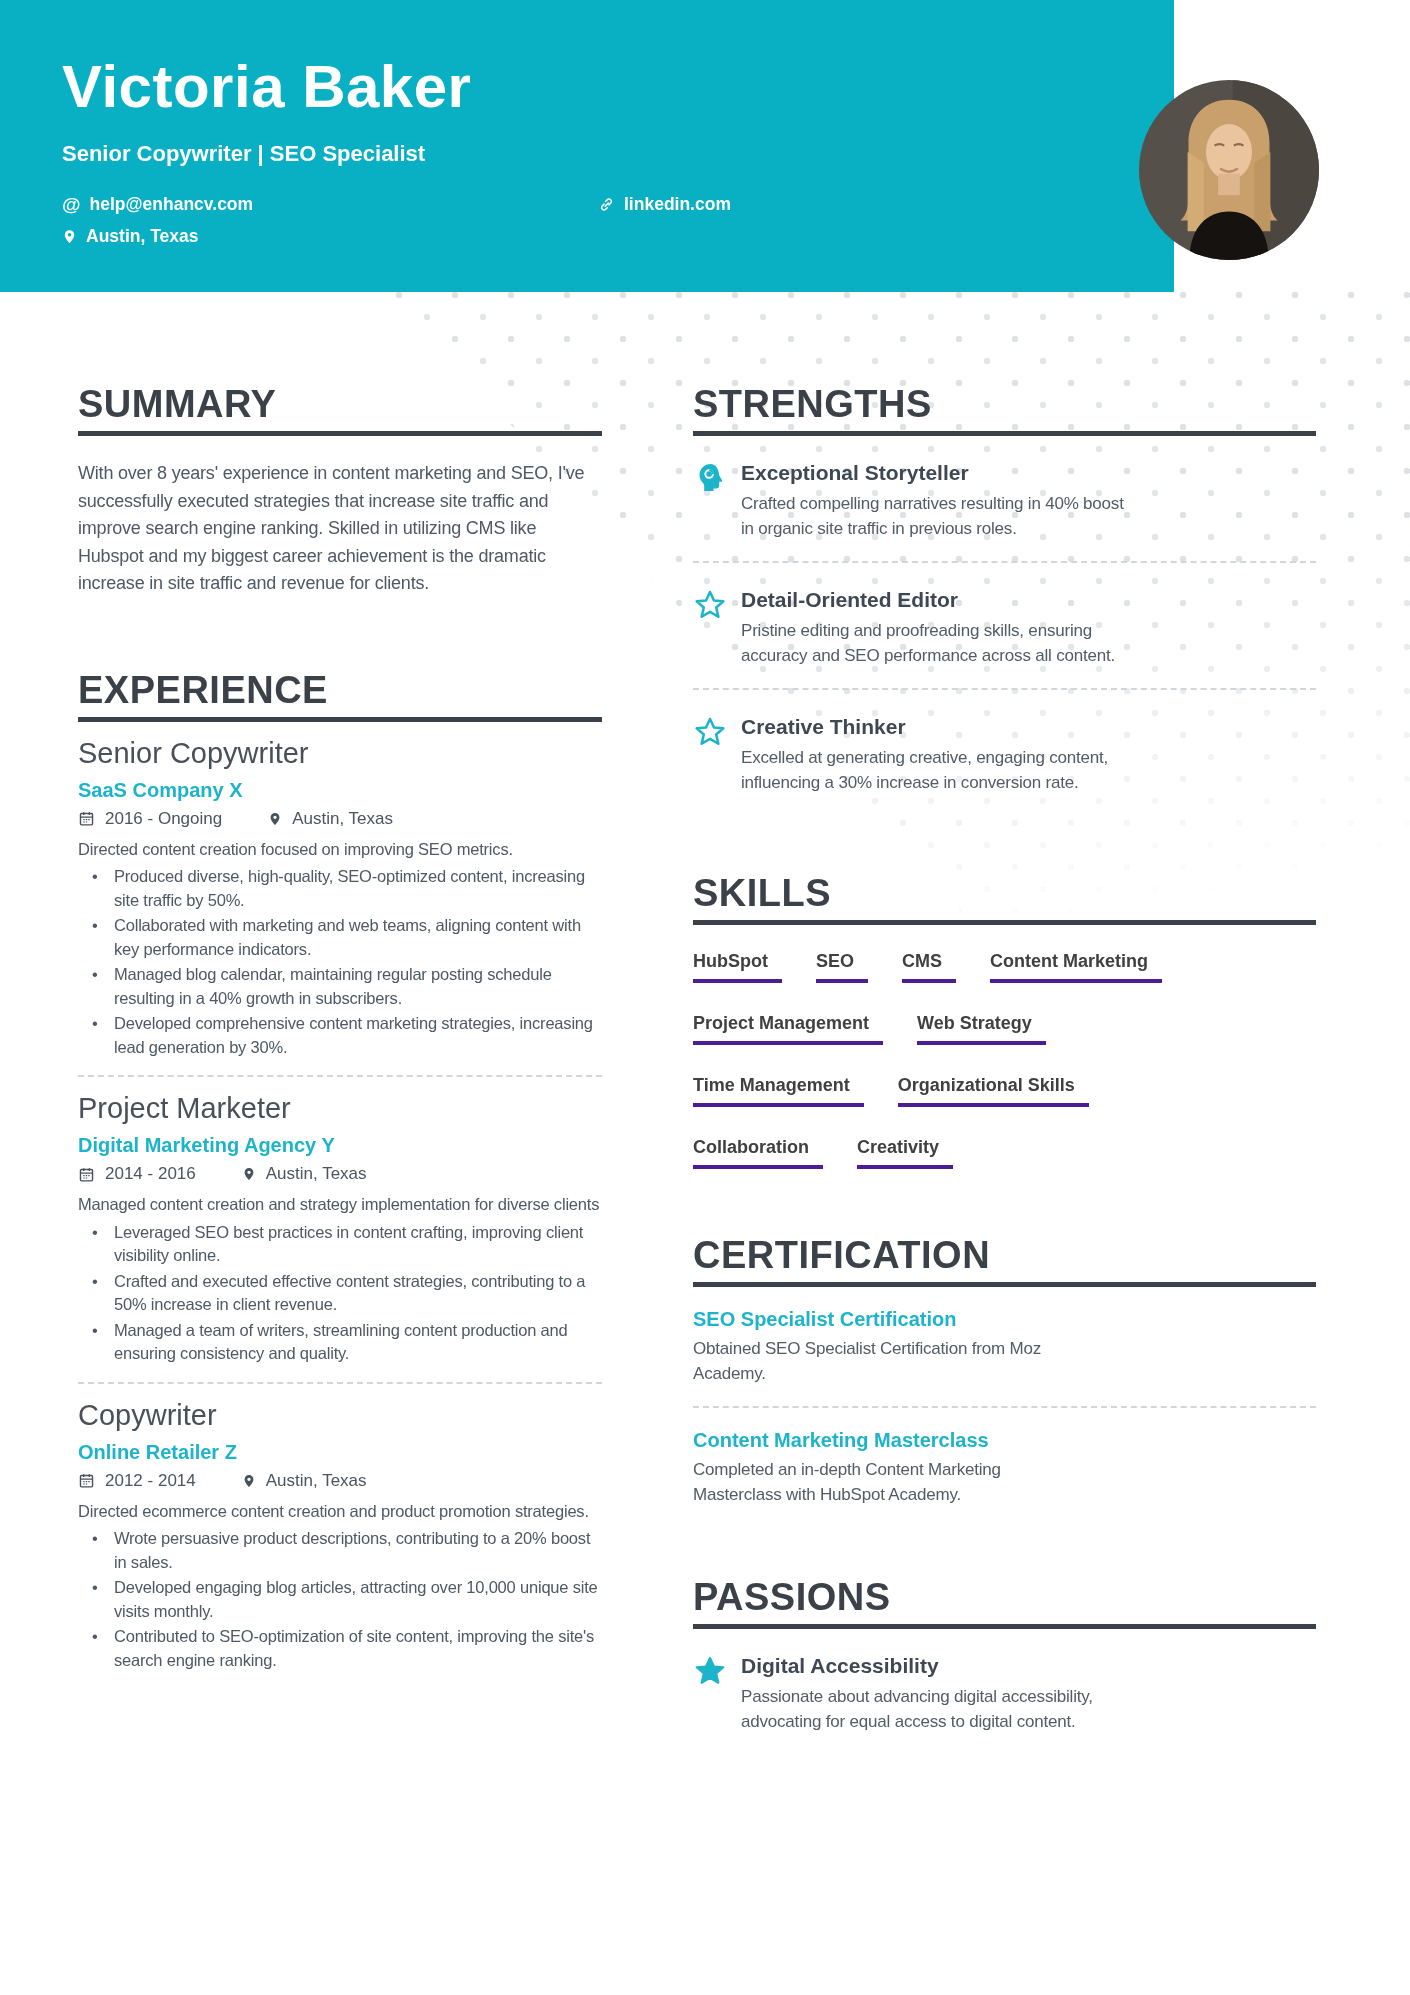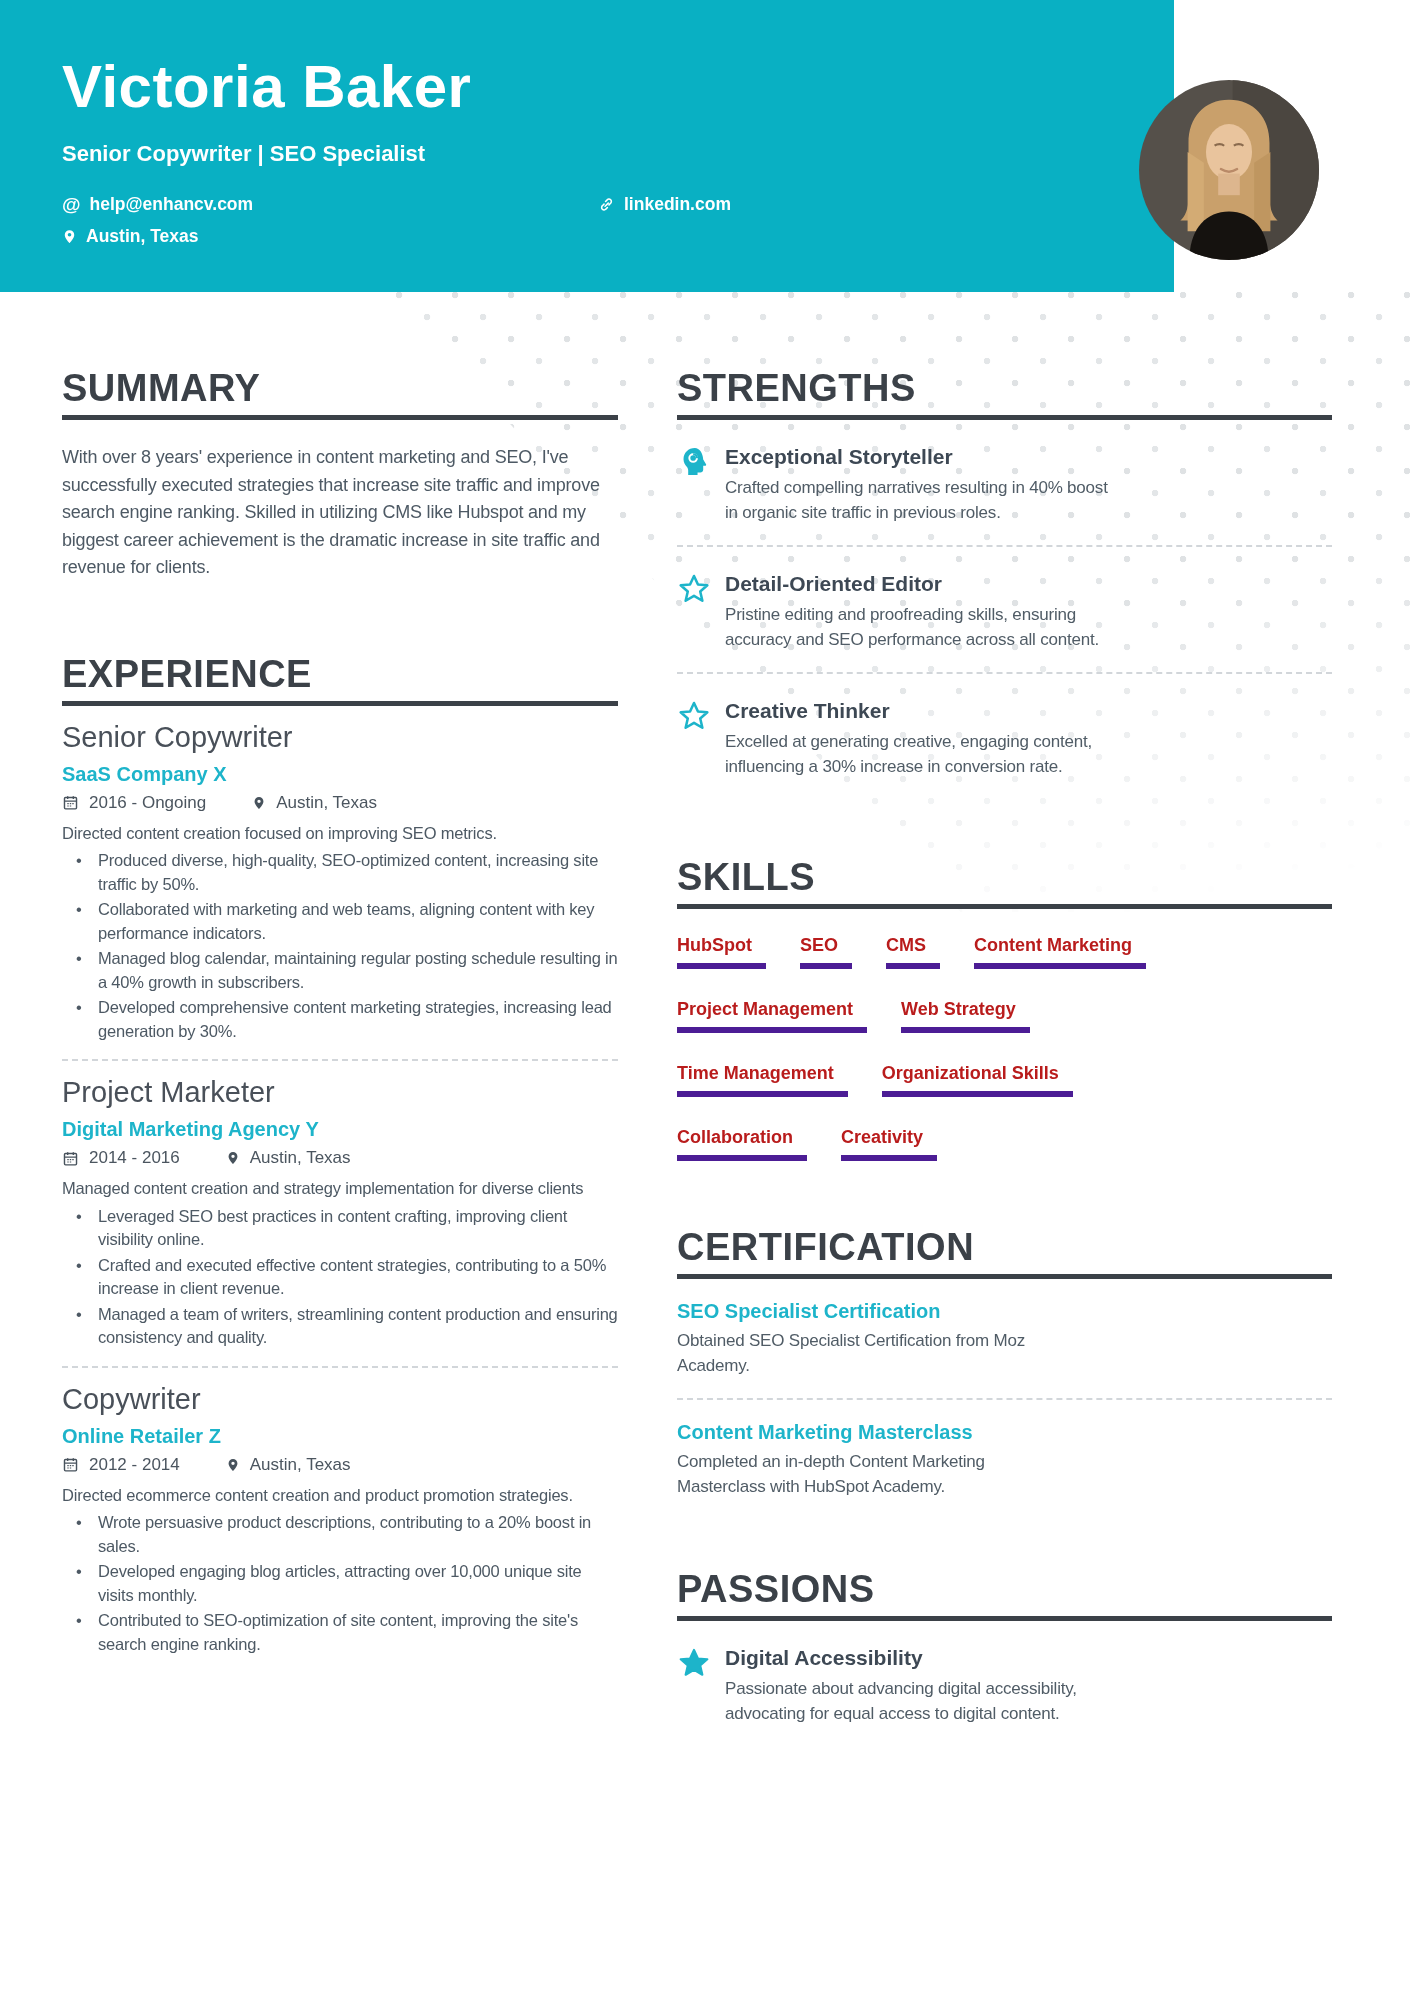--- a/index.html
+++ b/index.html
@@ -27,21 +27,21 @@
       radial-gradient(circle at 3px 3px, #e3e6e8 3px, transparent 3.6px);
     background-size:56px 44px, 56px 44px;
     background-position:0 0, 28px 22px;
     clip-path:polygon(4.5% 0, 100% 0, 100% 100%, 58% 100%);
     -webkit-mask-image:linear-gradient(168deg, #000 55%, transparent 94%);
     mask-image:linear-gradient(168deg, #000 55%, transparent 94%);
   }
   
   .col-left  { position:absolute; left:62px;  top:366px; width:556px; }
   .col-right { position:absolute; left:677px; top:366px; width:655px; }
-  .sec { margin:0; }
+  .sec { margin:16px; }
   .sec-h { font-size:38px; line-height:44px; font-weight:700; color:#3b4148; letter-spacing:.5px; }
   .sec-bar { height:5px; background:#3b4148; margin-top:5px; }
   
   .summary-text { margin:24px 0 0; font-size:18px; line-height:27.5px; letter-spacing:-.2px; color:#4d5964; }
   
   .exp-head-gap { margin-top:70px; }
   .entry-title { margin-top:14px; font-size:29px; line-height:34px; font-weight:400; color:#495059; }
   .entry-company { margin-top:8px; font-size:20px; line-height:24px; font-weight:700; color:#1db4ca; }
   .entry-meta { margin-top:7px; display:flex; align-items:center; gap:10px; font-size:17px; color:#4b555f; }
   .entry-meta .gap { width:26px; }
@@ -54,21 +54,21 @@
   .entry + .dashed { margin-top:16px; }
   
   .s-item { position:relative; padding-left:48px; margin-top:24px; }
   .s-item .s-icon { position:absolute; left:0; top:1px; }
   .s-title { font-size:21px; line-height:26px; font-weight:700; color:#3d4854; }
   .s-text { margin-top:6px; font-size:17px; line-height:24.5px; letter-spacing:-.2px; color:#505c66; max-width:400px; }
   .r-dashed { border:0; border-top:2px dashed #d2d6da; margin:20px 0 0; }
   
   .skills-gap { margin-top:76px; }
   .skills-wrap { margin-top:26px; display:flex; flex-wrap:wrap; column-gap:34px; row-gap:30px; width:480px; }
-  .skill { font-size:18px; font-weight:700; color:#b91c1c; padding:0 14px 7px 0; border-bottom:6px solid #4c1d95; }
+  .skill { font-size:18px; font-weight:700; color:#404040; padding:0 14px 7px 0; border-bottom:4px solid #4c1d95; }
   
   .cert-gap { margin-top:64px; }
   .cert-title { margin-top:20px; font-size:20px; line-height:25px; font-weight:700; color:#1db4ca; }
   .cert-text { margin-top:5px; font-size:17px; line-height:24.5px; letter-spacing:-.2px; color:#505c66; max-width:400px; }
   .passions-gap { margin-top:68px; }
 </style>
 </head>
 <body>
 
 <div class="page">

